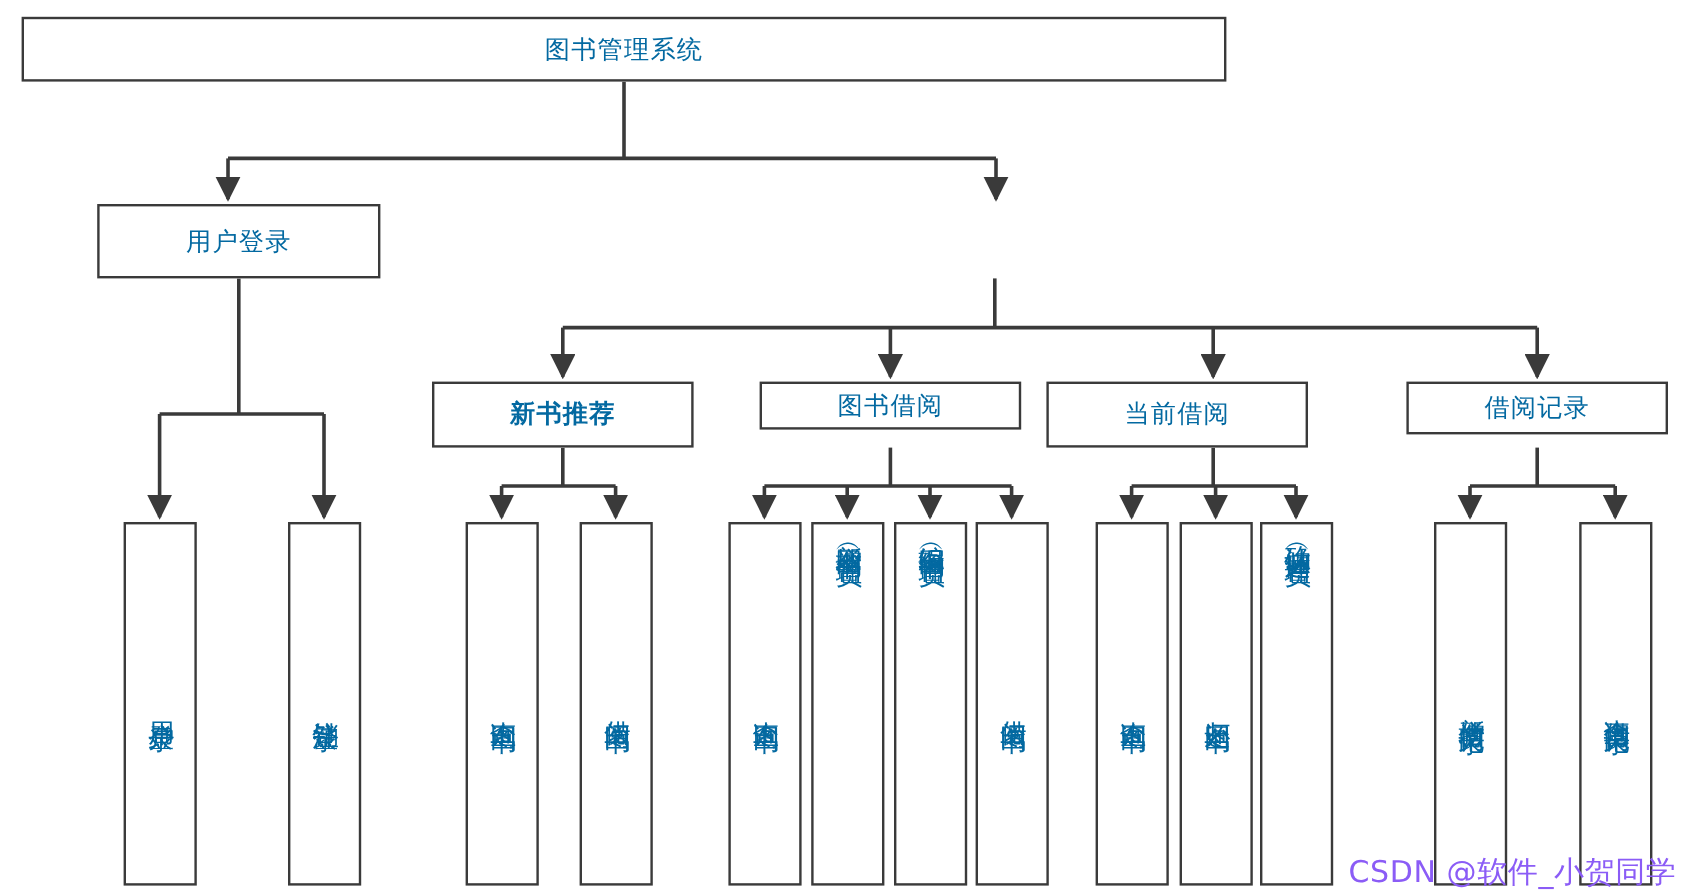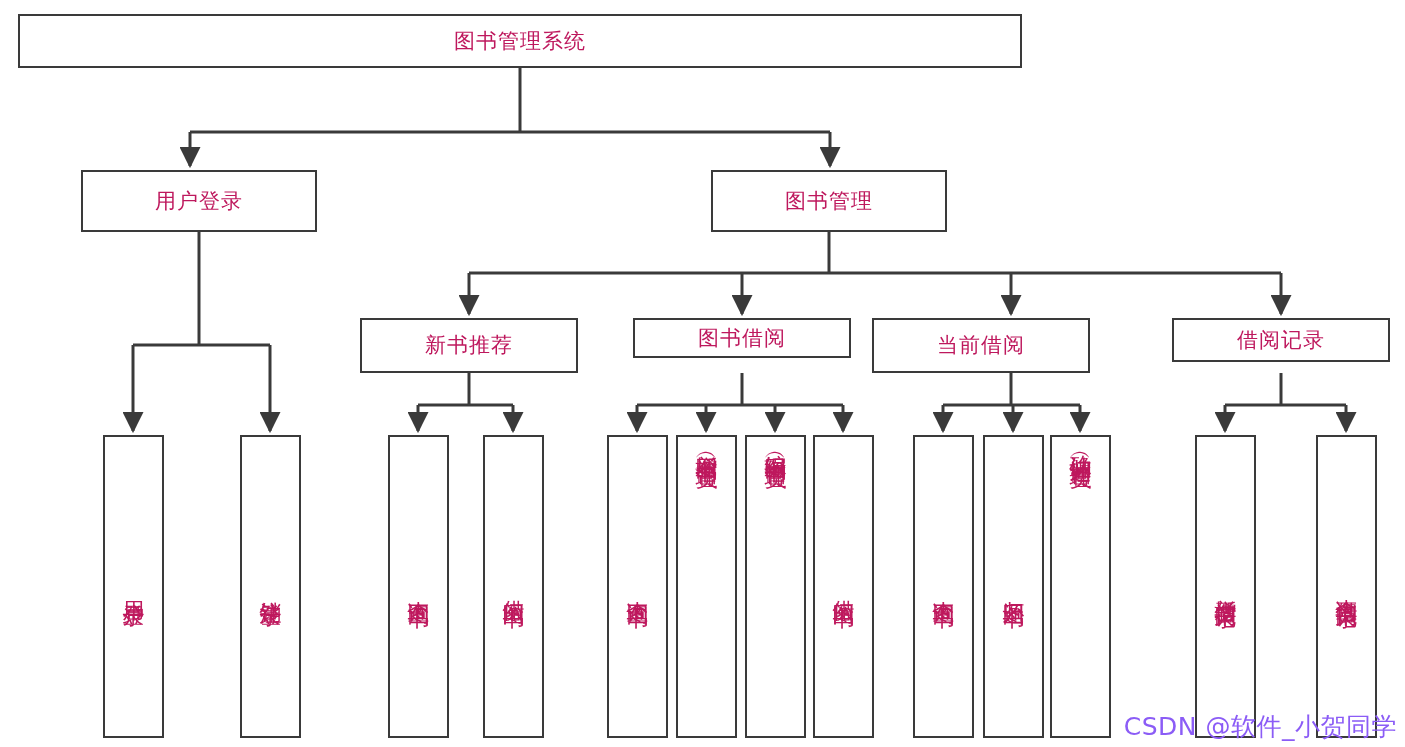--- a/index.html
+++ b/index.html
@@ -26,21 +26,21 @@
     height: 747px;
   }
   .node {
     position: absolute;
     box-sizing: border-box;
     background: #ffffff;
     border: 2px solid #3a3a3a;
     display: flex;
     align-items: center;
     justify-content: center;
-    color: #be185d;
+    color: #0369a1;
   }
   .node-h {
     
   }
   .node-h .node-label {
     font-size: 21px;
     line-height: 1.15;
     letter-spacing: 1px;
     white-space: nowrap;
   }
@@ -139,25 +139,22 @@
     </g>
   </svg>
 
   <div class="node node-h" id="node-root" style="left: 18px; top: 14px; width: 1004px; height: 54px;">
     <span class="node-label">图书管理系统</span>
   </div>
 
   <div class="node node-h" id="node-user-login" style="left: 81px; top: 170px; width: 236px; height: 62px;">
     <span class="node-label">用户登录</span>
   </div>
-  <div class="node node-h" id="node-book-manage" style="left: 711px; top: 170px; width: 236px; height: 62px;">
-    <span class="node-label">图书管理</span>
-  </div>
-
-  <div class="node node-h" id="node-new-book-recommend" style="left: 360px; top: 318px; width: 218px; height: 55px;">
+
+  <div class="node node-h" id="node-new-book-recommend" style="left: 360px; top: 318px; width: 218px; height: 55px; font-weight: bold;">
     <span class="node-label">新书推荐</span>
   </div>
   <div class="node node-h" id="node-book-borrow" style="left: 633px; top: 318px; width: 218px; height: 40px;">
     <span class="node-label">图书借阅</span>
   </div>
   <div class="node node-h" id="node-current-borrow" style="left: 872px; top: 318px; width: 218px; height: 55px;">
     <span class="node-label">当前借阅</span>
   </div>
   <div class="node node-h" id="node-borrow-record" style="left: 1172px; top: 318px; width: 218px; height: 44px; font-family: Liberation Serif, serif;">
     <span class="node-label">借阅记录</span>

